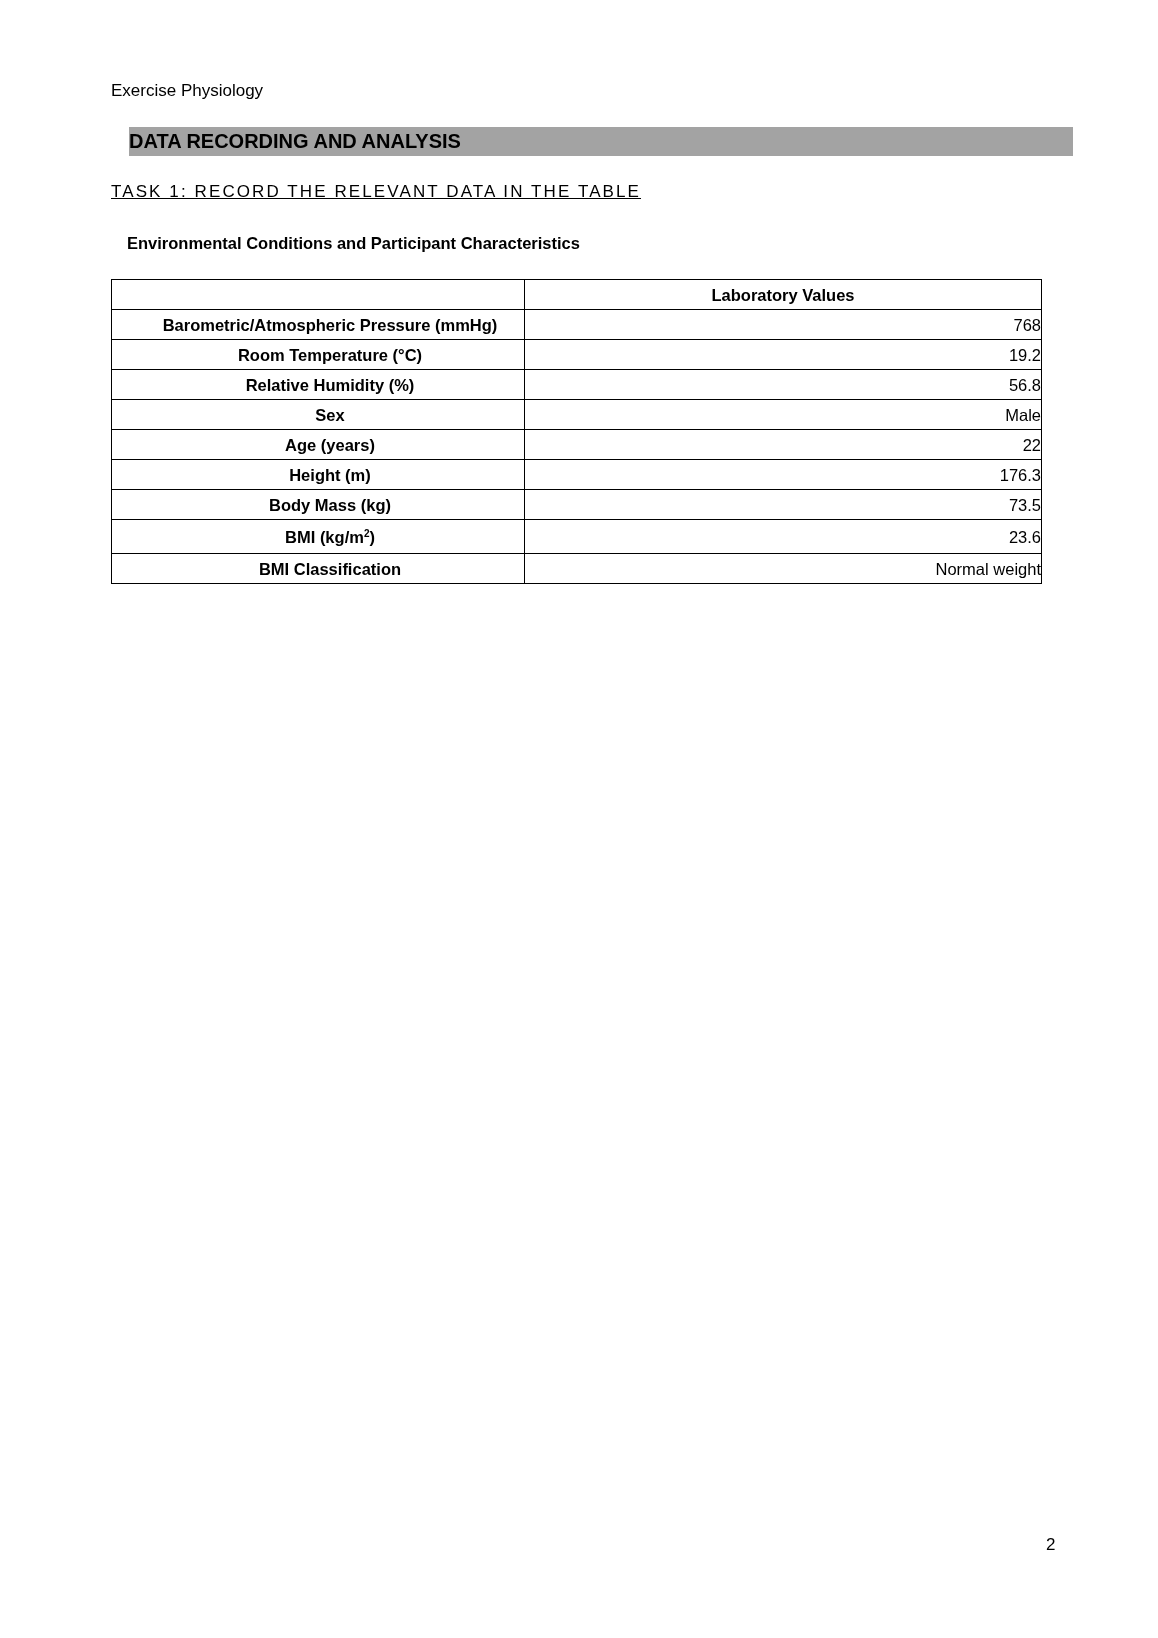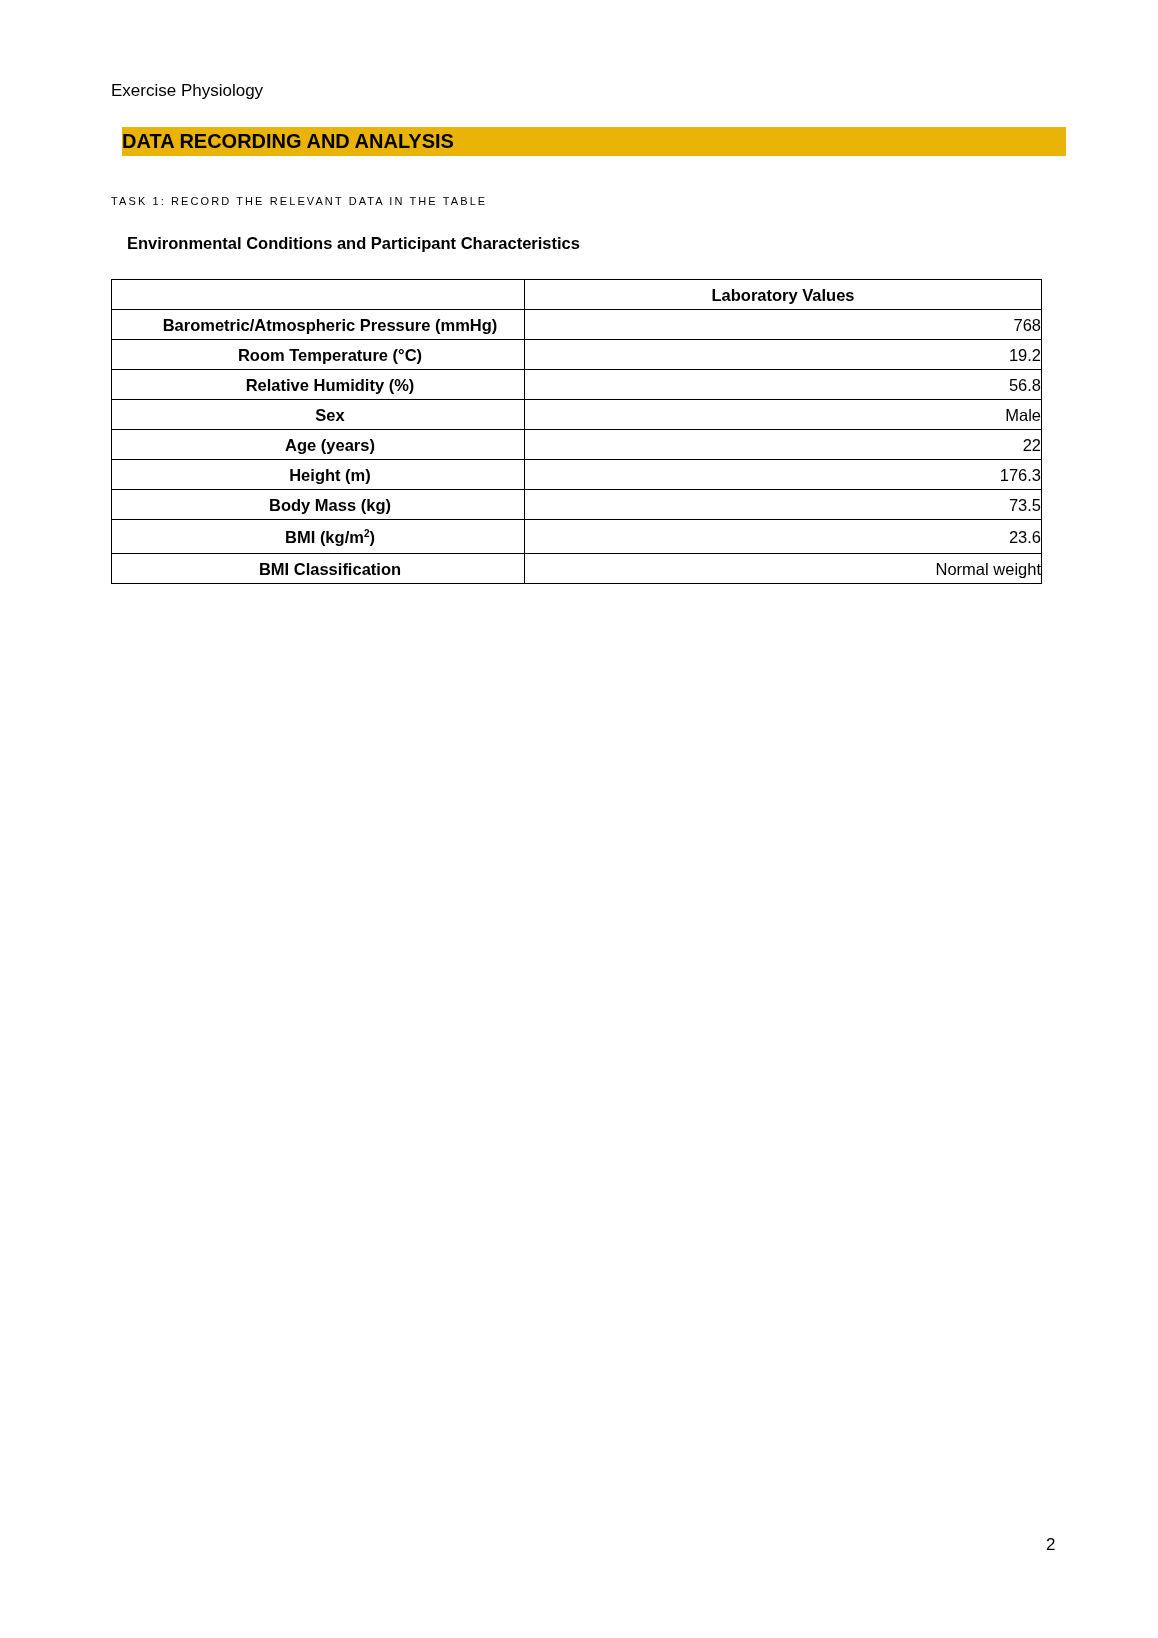--- a/index.html
+++ b/index.html
@@ -22,37 +22,38 @@
     }
     .header-text {
       position: absolute;
       left: 111px;
       top: 80px;
       font-size: 17px;
       line-height: 22px;
     }
     .section-heading {
       position: absolute;
-      left: 122px;
+      left: 129px;
       top: 127px;
       width: 944px;
       height: 29px;
-      background: #eab308;
+      background: #a3a3a3;
       font-size: 20px;
       font-weight: bold;
       line-height: 29px;
       letter-spacing: 0px;
     }
     .task-heading {
       position: absolute;
       left: 111px;
-      top: 190px;
-      font-size: 11px;
+      top: 181px;
+      font-size: 17px;
       letter-spacing: 2.1px;
       line-height: 22px;
+      text-decoration: underline;
     }
     .table-caption {
       position: absolute;
       left: 111px;
       top: 232px;
       font-size: 16.5px;
       font-weight: bold;
       line-height: 22px;
       margin-left: 16px;
     }

